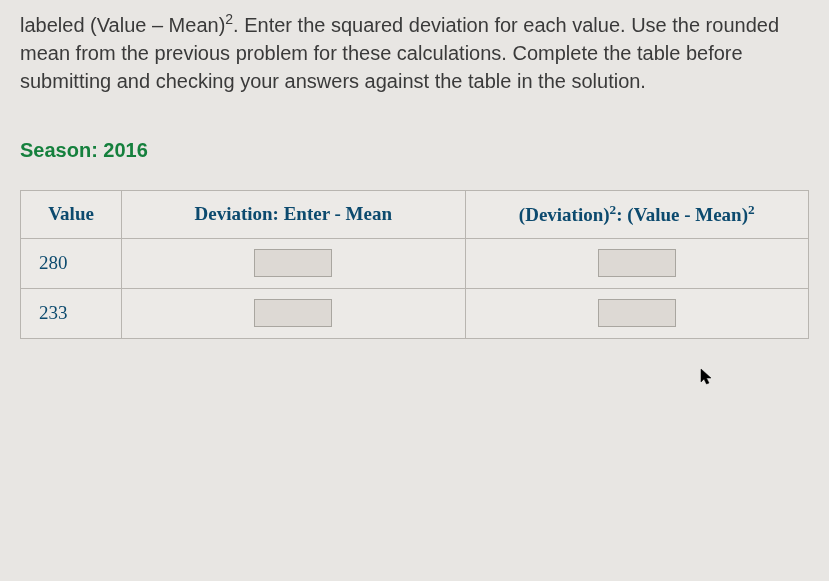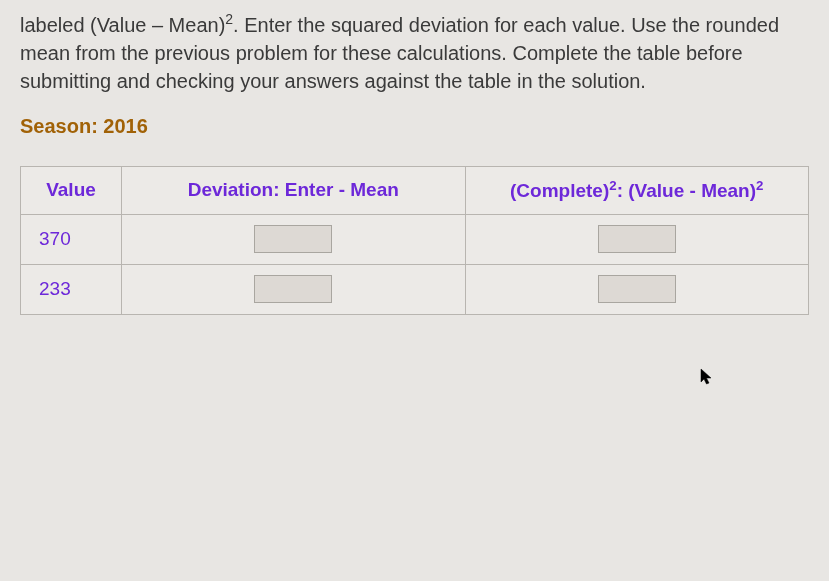--- a/index.html
+++ b/index.html
@@ -14,41 +14,42 @@
       height: 581px;
       padding: 10px 20px;
       color: #2a2a2a;
       position: relative;
       overflow: hidden;
     }
     .instructions {
       font-size: 20px;
       line-height: 1.4;
       color: #3a3a3a;
-      margin-bottom: 20px;
+      margin-bottom: 44px;
     }
     .season-label {
       font-size: 20px;
       font-weight: bold;
-      color: #a16207;
+      color: #15803d;
       margin-bottom: 28px;
     }
     table {
       border-collapse: collapse;
       width: 100%;
       background: #eceae7;
     }
     th, td {
       border: 1px solid #b8b5b0;
       padding: 0;
       text-align: center;
       vertical-align: middle;
       height: 50px;
       font-size: 19px;
-      color: #6d28d9;
+      color: #0c4a6e;
+      font-family: Liberation Serif, serif;
     }
     th {
       font-weight: bold;
       background: #eceae7;
       height: 48px;
     }
     th.col-value {
       width: 100px;
     }
     th.col-dev {
@@ -92,27 +93,27 @@
 </p>
 
 <p class="season-label">Season: 2016</p>
 
 <table>
   <thead>
     <tr>
       <th class="col-value">Value</th>
       <th class="col-dev">Deviation: Enter - Mean</th>
       <th class="col-sq">
-        <span>(Complete)</span><sup>2</sup><span>: (Value - Mean)</span><sup>2</sup>
+        <span>(Deviation)</span><sup>2</sup><span>: (Value - Mean)</span><sup>2</sup>
       </th>
     </tr>
   </thead>
   <tbody>
     <tr>
-      <td class="value-cell">370</td>
+      <td class="value-cell">280</td>
       <td><span class="input-box"></span></td>
       <td><span class="input-box"></span></td>
     </tr>
     <tr>
       <td class="value-cell">233</td>
       <td><span class="input-box"></span></td>
       <td><span class="input-box"></span></td>
     </tr>
   </tbody>
 </table>

